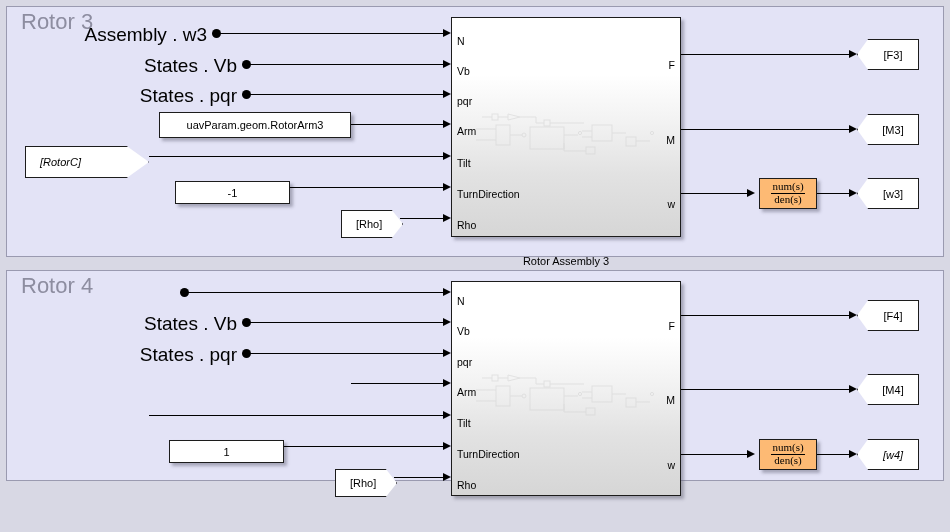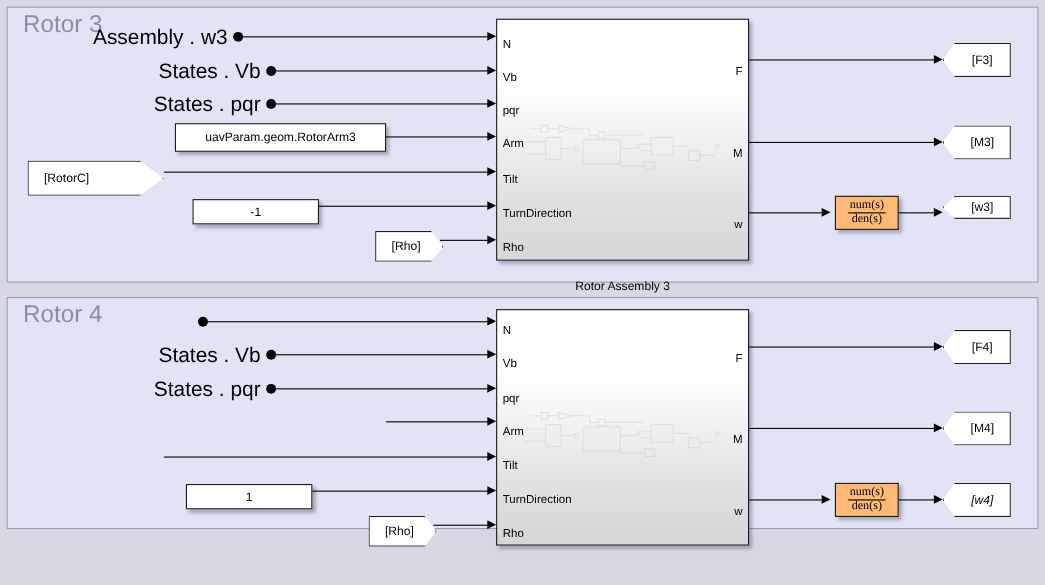--- a/index.html
+++ b/index.html
@@ -167,21 +167,21 @@
     <div class="sigdot" style="left:235px; top:83px;"></div>
     <div class="wire" style="left:242px; top:87px; width:198px;"></div>
     <div class="arrow" style="left:436px; top:83px;"></div>
 
     <div class="const-block" style="left:152px; top:105px; width:192px; height:26px;">
       <span>uavParam.geom.RotorArm3</span>
     </div>
     <div class="wire" style="left:344px; top:117px; width:96px;"></div>
     <div class="arrow" style="left:436px; top:113px;"></div>
 
-    <div class="tag tag-from" style="left:18px; top:139px; width:124px; height:32px;">
+    <div class="tag tag-from" style="left:18px; top:139px; width:124px; height:32px;font-style:italic;">
       <span>[RotorC]</span>
     </div>
     <div class="wire" style="left:142px; top:149px; width:298px;"></div>
     <div class="arrow" style="left:436px; top:145px;"></div>
 
     <div class="const-block" style="left:168px; top:174px; width:115px; height:23px;">
       <span>-1</span>
     </div>
     <div class="wire" style="left:283px; top:180px; width:157px;"></div>
     <div class="arrow" style="left:436px; top:176px;"></div>
@@ -244,21 +244,21 @@
     </div>
 
     <div class="wire" style="left:674px; top:186px; width:70px;"></div>
     <div class="arrow" style="left:740px; top:182px;"></div>
     <div class="tf-block" style="left:752px; top:171px; width:58px; height:31px;">
       <span class="tf-num">num(s)</span>
       <span class="tf-den">den(s)</span>
     </div>
     <div class="wire" style="left:810px; top:186px; width:36px;"></div>
     <div class="arrow" style="left:842px; top:182px;"></div>
-    <div class="tag tag-goto" style="left:850px; top:171px; width:62px; height:21px;">
+    <div class="tag tag-goto" style="left:850px; top:171px; width:62px; height:31px;">
       <span>[w3]</span>
     </div>
   </div>
 
   <div class="panel" style="left:6px; top:270px; width:938px; height:211px;">
 
     <div class="panel-title">Rotor 4</div>
 
     <div class="sigdot" style="left:173px; top:17px;"></div>
     <div class="wire" style="left:180px; top:21px; width:260px;"></div>

